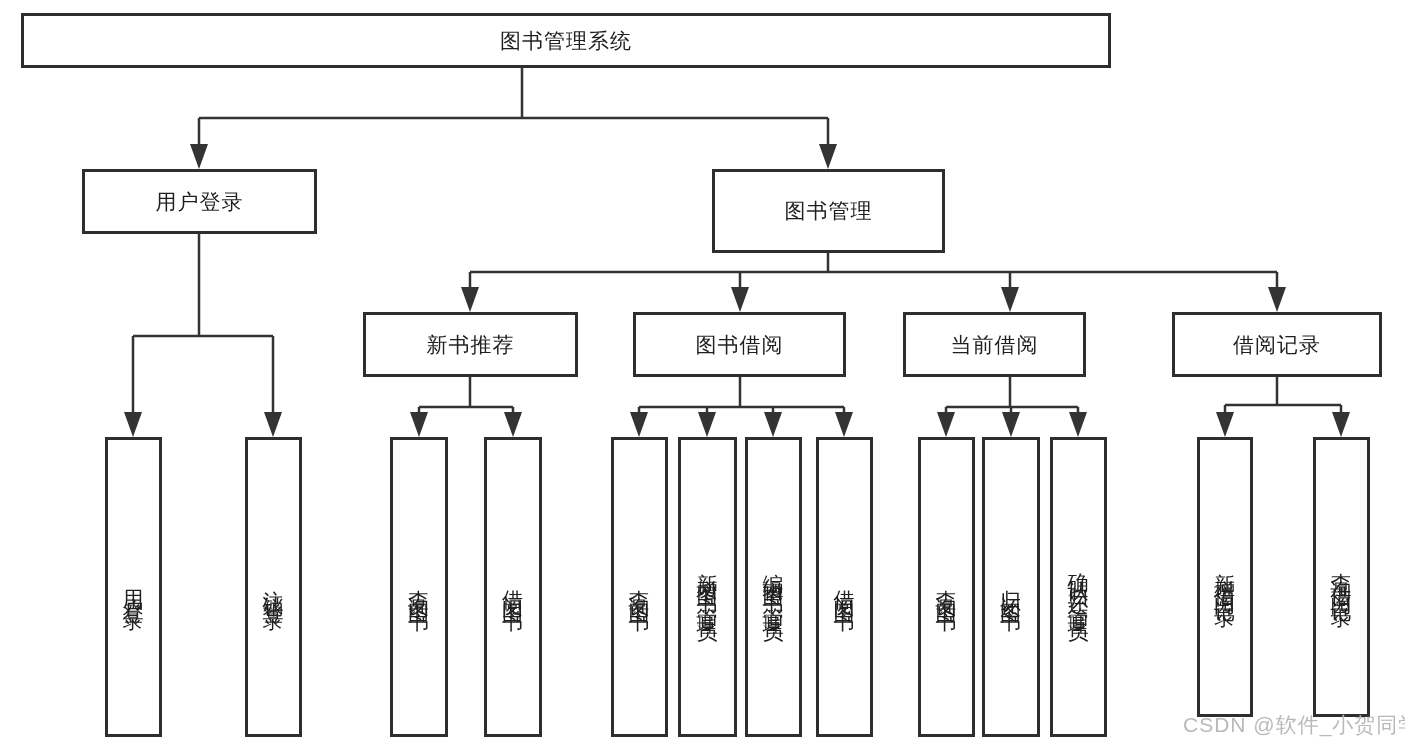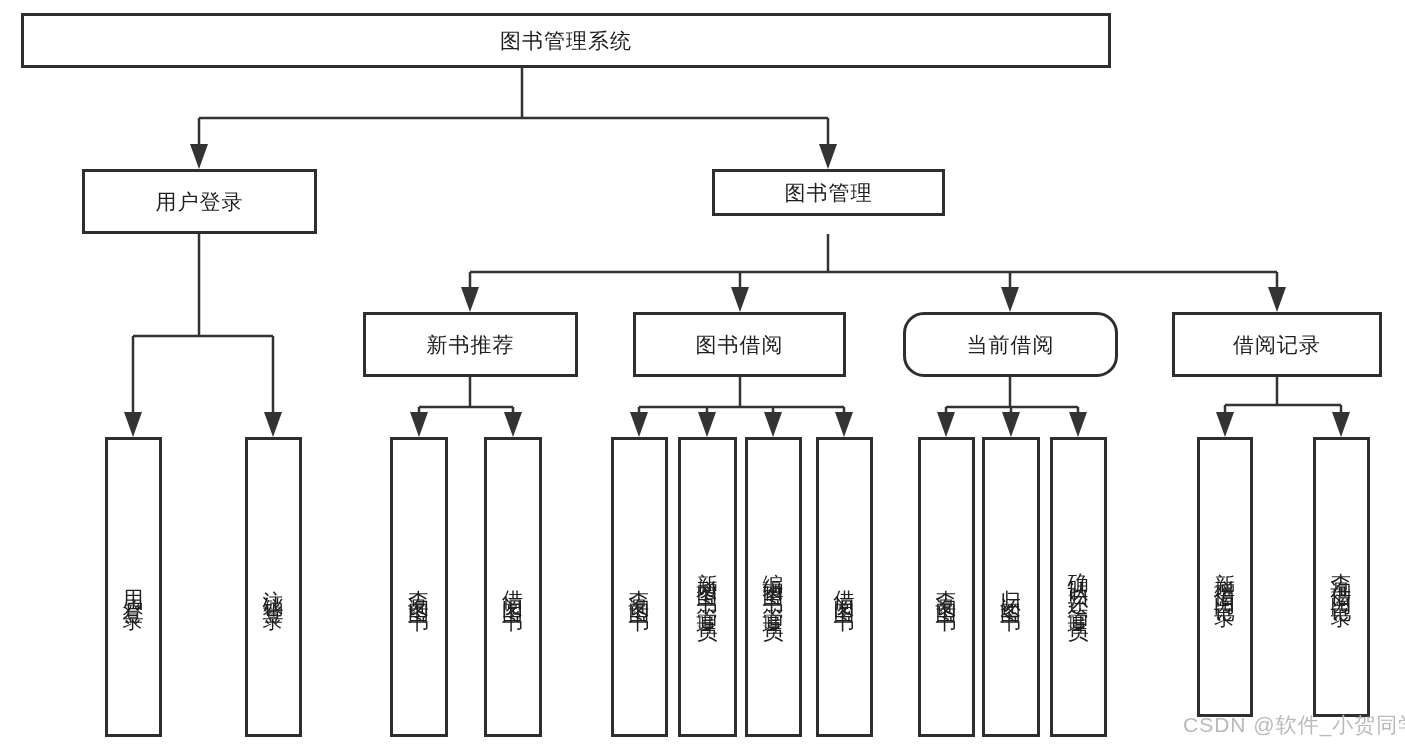--- a/index.html
+++ b/index.html
@@ -70,25 +70,25 @@
       <polygon points="1002,412 1020,412 1011,437"></polygon>
       <polygon points="1069,412 1087,412 1078,437"></polygon>
       <polygon points="1216,412 1234,412 1225,437"></polygon>
       <polygon points="1332,412 1350,412 1341,437"></polygon>
     </g>
   </svg>
 
   <div class="box" style="left:21px;top:13px;width:1090px;height:55px;">图书管理系统</div>
 
   <div class="box" style="left:82px;top:169px;width:235px;height:65px;">用户登录</div>
-  <div class="box" style="left:712px;top:169px;width:233px;height:47px;">图书管理</div>
+  <div class="box" style="left:712px;top:169px;width:233px;height:84px;">图书管理</div>
 
   <div class="box" style="left:363px;top:312px;width:215px;height:65px;">新书推荐</div>
   <div class="box" style="left:633px;top:312px;width:213px;height:65px;font-family:Liberation Serif, serif;">图书借阅</div>
-  <div class="box" style="left:903px;top:312px;width:215px;height:65px;border-radius:21px;">当前借阅</div>
+  <div class="box" style="left:903px;top:312px;width:183px;height:65px;">当前借阅</div>
   <div class="box" style="left:1172px;top:312px;width:210px;height:65px;">借阅记录</div>
 
   <div class="vbox" style="left:105px;top:437px;width:57px;height:300px;">
     <span class="vtext">用户登录</span>
   </div>
   <div class="vbox" style="left:245px;top:437px;width:57px;height:300px;">
     <span class="vtext">注销登录</span>
   </div>
 
   <div class="vbox" style="left:390px;top:437px;width:58px;height:300px;">

